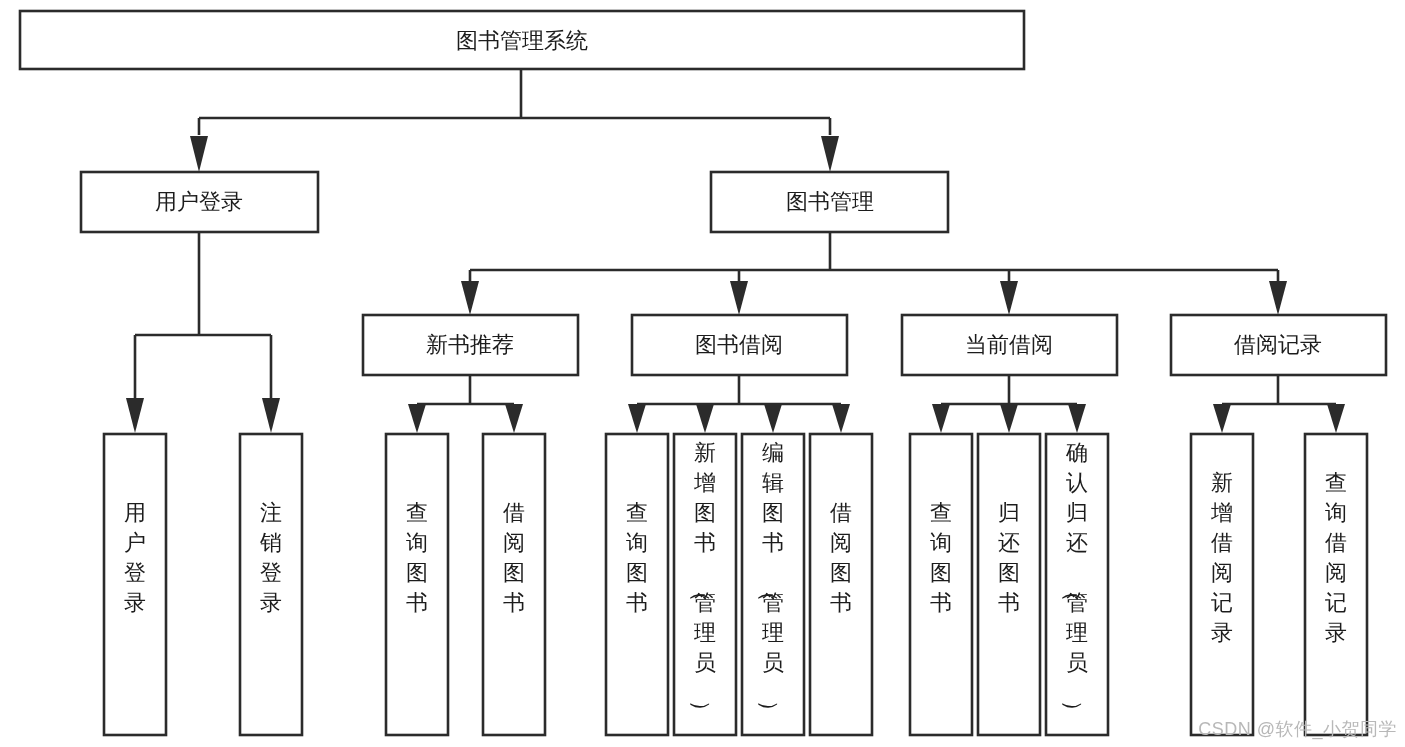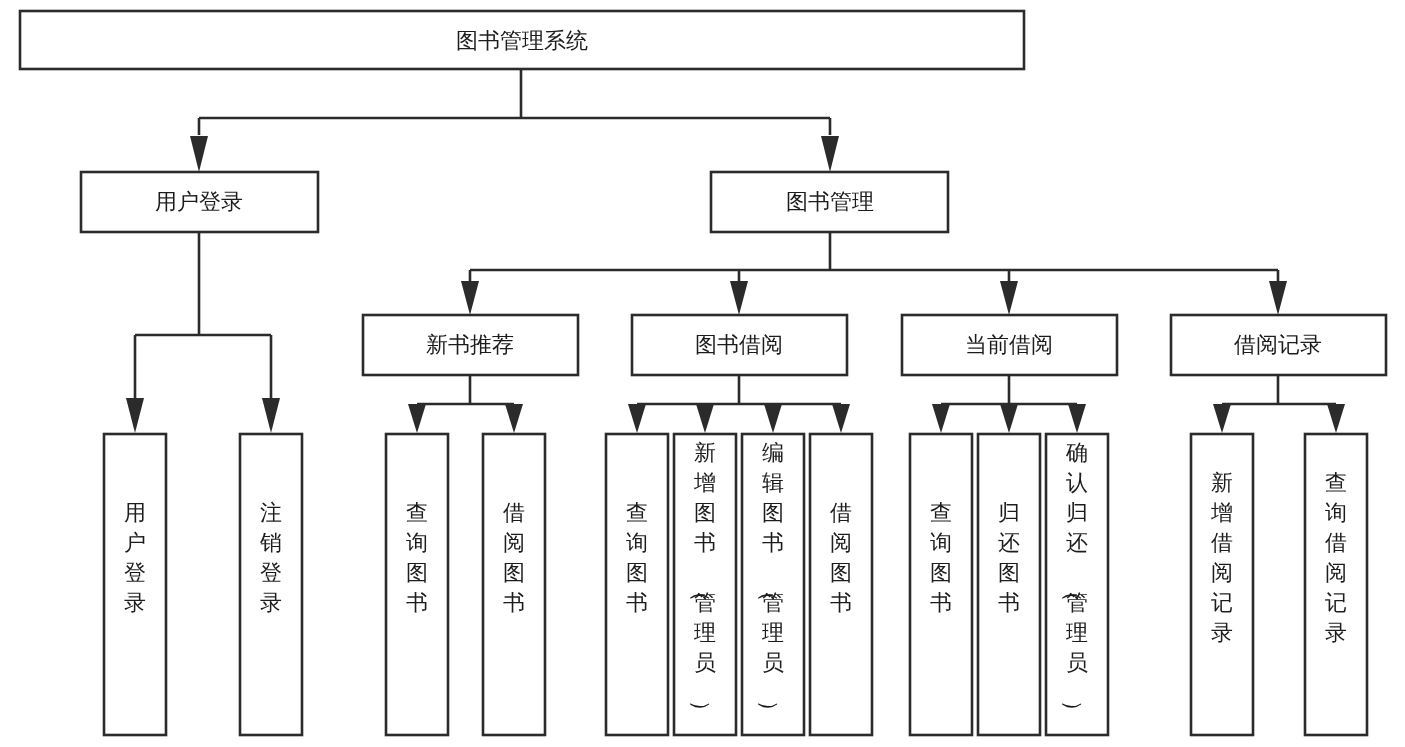--- a/index.html
+++ b/index.html
@@ -232,14 +232,15 @@
       <text class="node-label-vertical" x="1222" y="490"><tspan x="1222" dy="0">新</tspan><tspan x="1222" dy="30">增</tspan><tspan x="1222" dy="30">借</tspan><tspan x="1222" dy="30">阅</tspan><tspan x="1222" dy="30">记</tspan><tspan x="1222" dy="30">录</tspan></text>
     </g>
 
     <g>
       <rect class="node-box" x="1305" y="434" width="62" height="301"></rect>
       <text class="node-label-vertical" x="1336" y="490"><tspan x="1336" dy="0">查</tspan><tspan x="1336" dy="30">询</tspan><tspan x="1336" dy="30">借</tspan><tspan x="1336" dy="30">阅</tspan><tspan x="1336" dy="30">记</tspan><tspan x="1336" dy="30">录</tspan></text>
     </g>
 
   </svg>
 
+  <div class="watermark">CSDN @软件_小贺同学</div>
 
 </div>
 
 </body></html>

